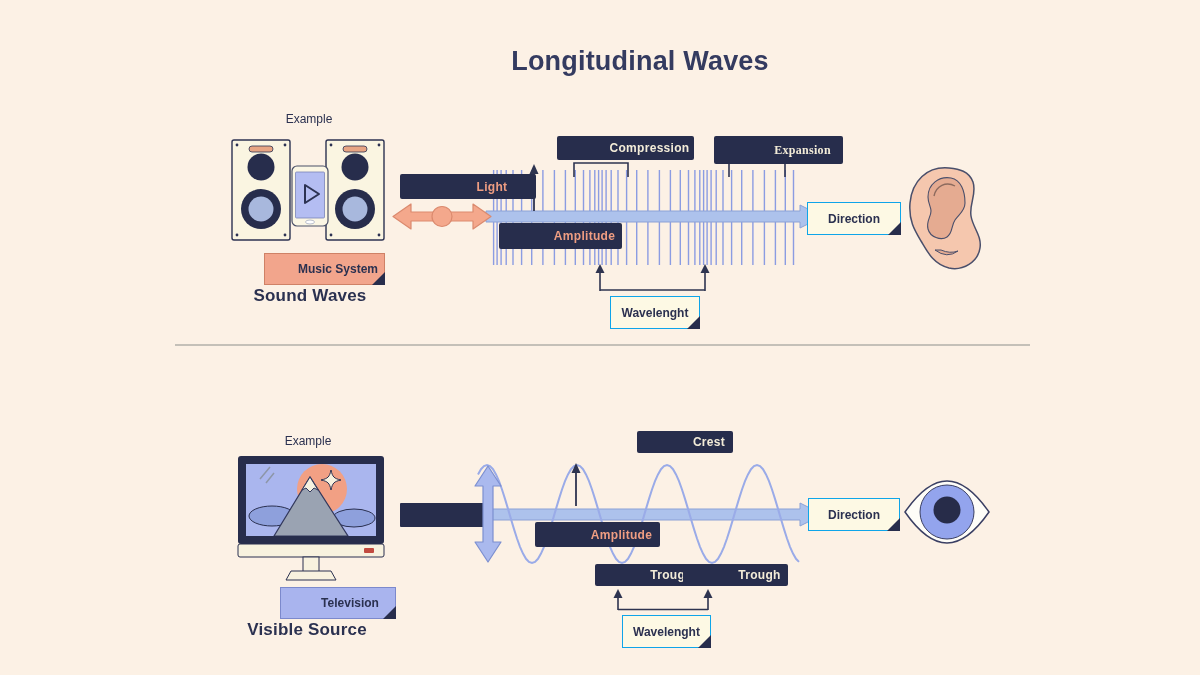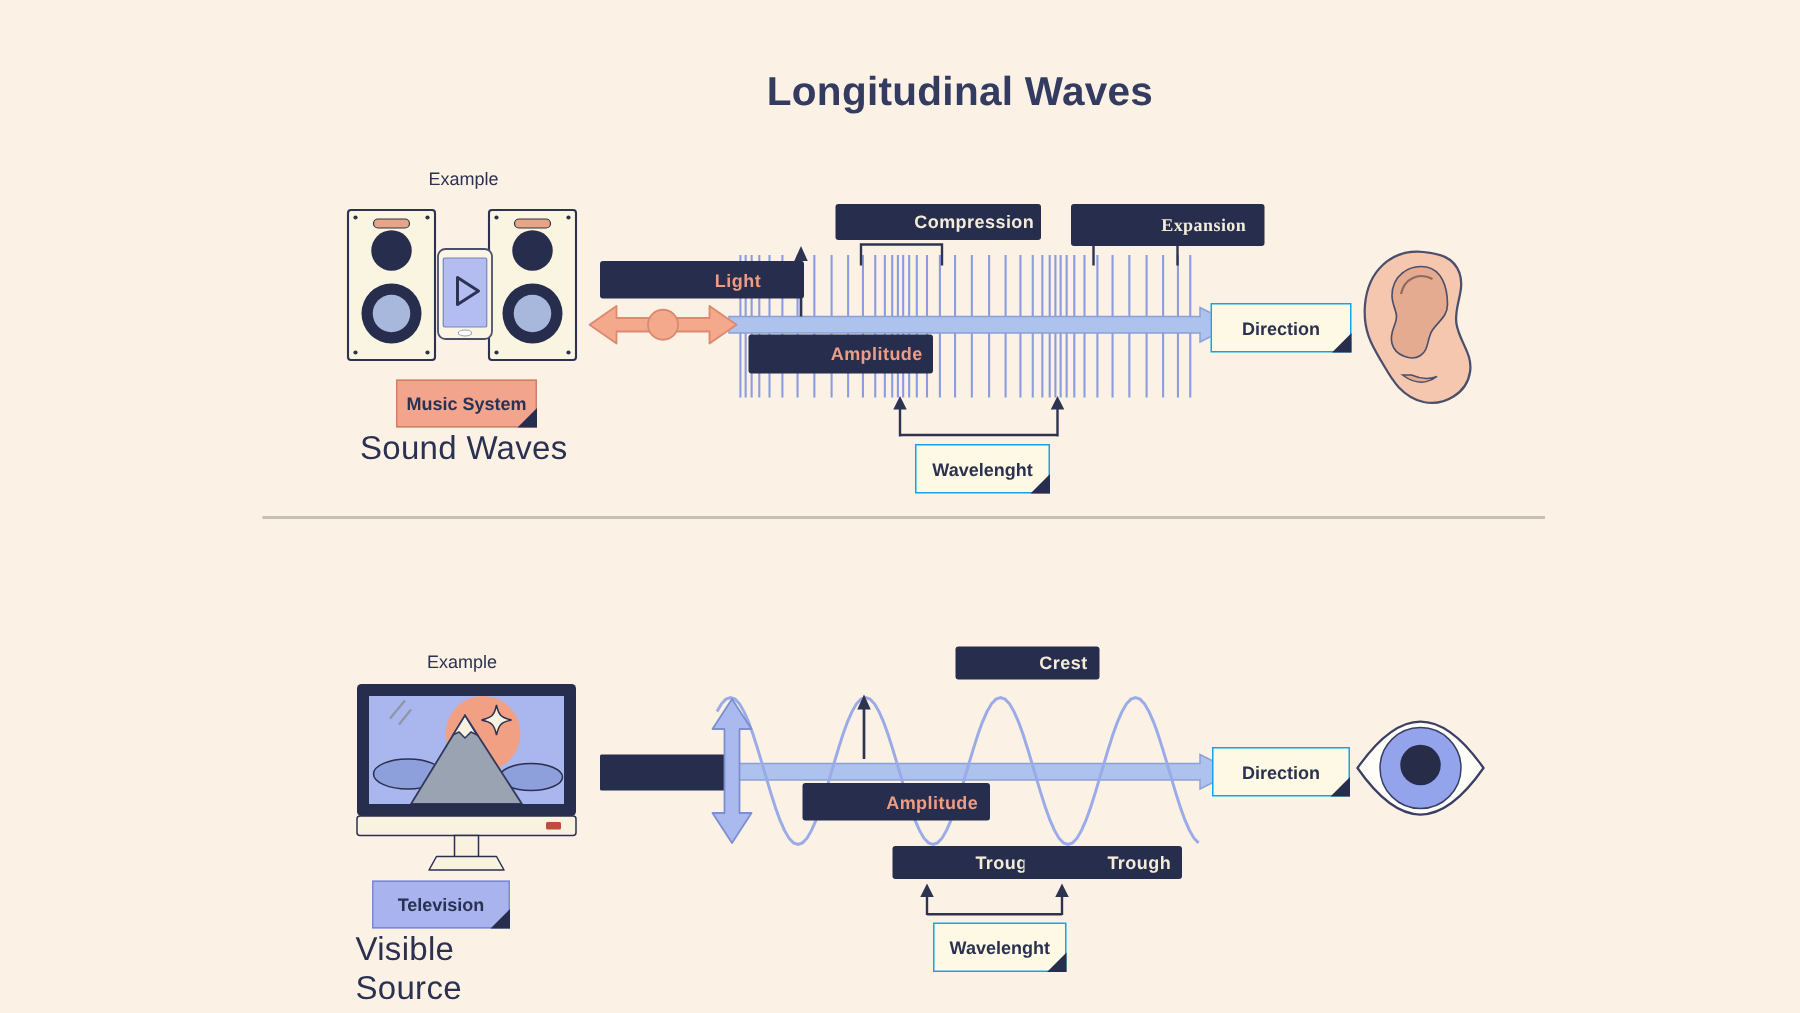--- a/index.html
+++ b/index.html
@@ -10,35 +10,35 @@
   #diagram-layer{position:absolute;left:0;top:0;}
 
   .section-title{position:absolute;left:0;width:1200px;text-align:center;
     font-size:27px;font-weight:800;color:#343b60;letter-spacing:.2px;margin-left:40px;}
   #title-long{top:46px;}
   #title-trans{top:372px;}
 
   .example-label{position:absolute;width:100px;text-align:center;
     font-size:12px;font-weight:400;color:#2b3150;}
 
-  .caption{position:absolute;width:140px;text-align:left;
-    font-size:22px;font-weight:400;color:#2b3150;letter-spacing:.2px;}
+  .caption{position:absolute;width:140px;text-align:center;
+    font-size:17px;font-weight:700;color:#2b3150;letter-spacing:.2px;}
 
   .badge{position:absolute;background:#272d4c;border-radius:2px;
     display:flex;align-items:center;justify-content:center;
     font-size:12px;font-weight:700;letter-spacing:.3px;padding-left:48px;}
   .badge.cream{color:#f3ecd8;}
   .badge.salmon{color:#ef9d82;}
 
   .sticky{position:absolute;background:#fdf9e4;border:1px solid #0ea5e9;
     display:flex;align-items:center;justify-content:center;
     font-size:12px;font-weight:700;color:#2b3150;}
   .sticky .fold{position:absolute;right:-1px;bottom:-1px;width:0;height:0;
     border-bottom:13px solid #272d4c;border-left:13px solid transparent;}
-  .sticky.salmon-note{background:#f2a58c;border-color:#cf8166;}
+  .sticky.salmon-note{background:#f2a58c;border-color:#cf8166;padding-left:27px;}
   .sticky.peri-note{background:#a9b4ee;border-color:#7c89cc;}
 
   .divider{position:absolute;left:175px;top:344px;width:855px;height:2px;background:#c4c0b8;}
 </style>
 </head>
 <body>
 
 <div class="canvas">
 
   <svg id="diagram-layer" width="1200" height="675" viewBox="0 0 1200 675">
@@ -216,21 +216,21 @@
       <path d="M52,83 C60,75 90,75 98,83 L52,83 Z" fill="#7e90d8" stroke="#2a3050" stroke-width="1"></path>
       <path d="M38,83 L74,24 L112,83 Z" fill="#9aa3b2" stroke="#32385c" stroke-width="1.2"></path>
       <path d="M66,37 L74,24 L82,37 L78,35 L74,39 L70,35 Z" fill="#f6f1e1" stroke="#32385c" stroke-width="1"></path>
     </g>
     <rect x="2" y="91" width="146" height="13" rx="2" fill="#f8f2df" stroke="#2a3050" stroke-width="1"></rect>
     <rect x="128" y="95" width="10" height="5" rx="1" fill="#c24b40"></rect>
     <rect x="67" y="104" width="16" height="15" fill="#f8f2df" stroke="#2a3050" stroke-width="1"></rect>
     <path d="M50,127 L55,118 L95,118 L100,127 Z" fill="#f8f2df" stroke="#2a3050" stroke-width="1" stroke-linejoin="round"></path>
   </svg>
 
-  <div class="sticky peri-note" style="left:248px;top:587px;width:90px;height:30px;">
+  <div class="sticky peri-note" style="left:280px;top:587px;width:90px;height:30px;padding-left:24px;">
     <span>Television</span>
     <span class="fold"></span>
   </div>
 
   <div class="caption" style="left:237px;top:620px;">Visible Source</div>
 
   <div class="badge cream" style="left:637px;top:431px;width:48px;height:22px;">Crest</div>
 
   <div class="badge salmon" style="left:535px;top:522px;width:77px;height:25px;">Amplitude</div>
 

